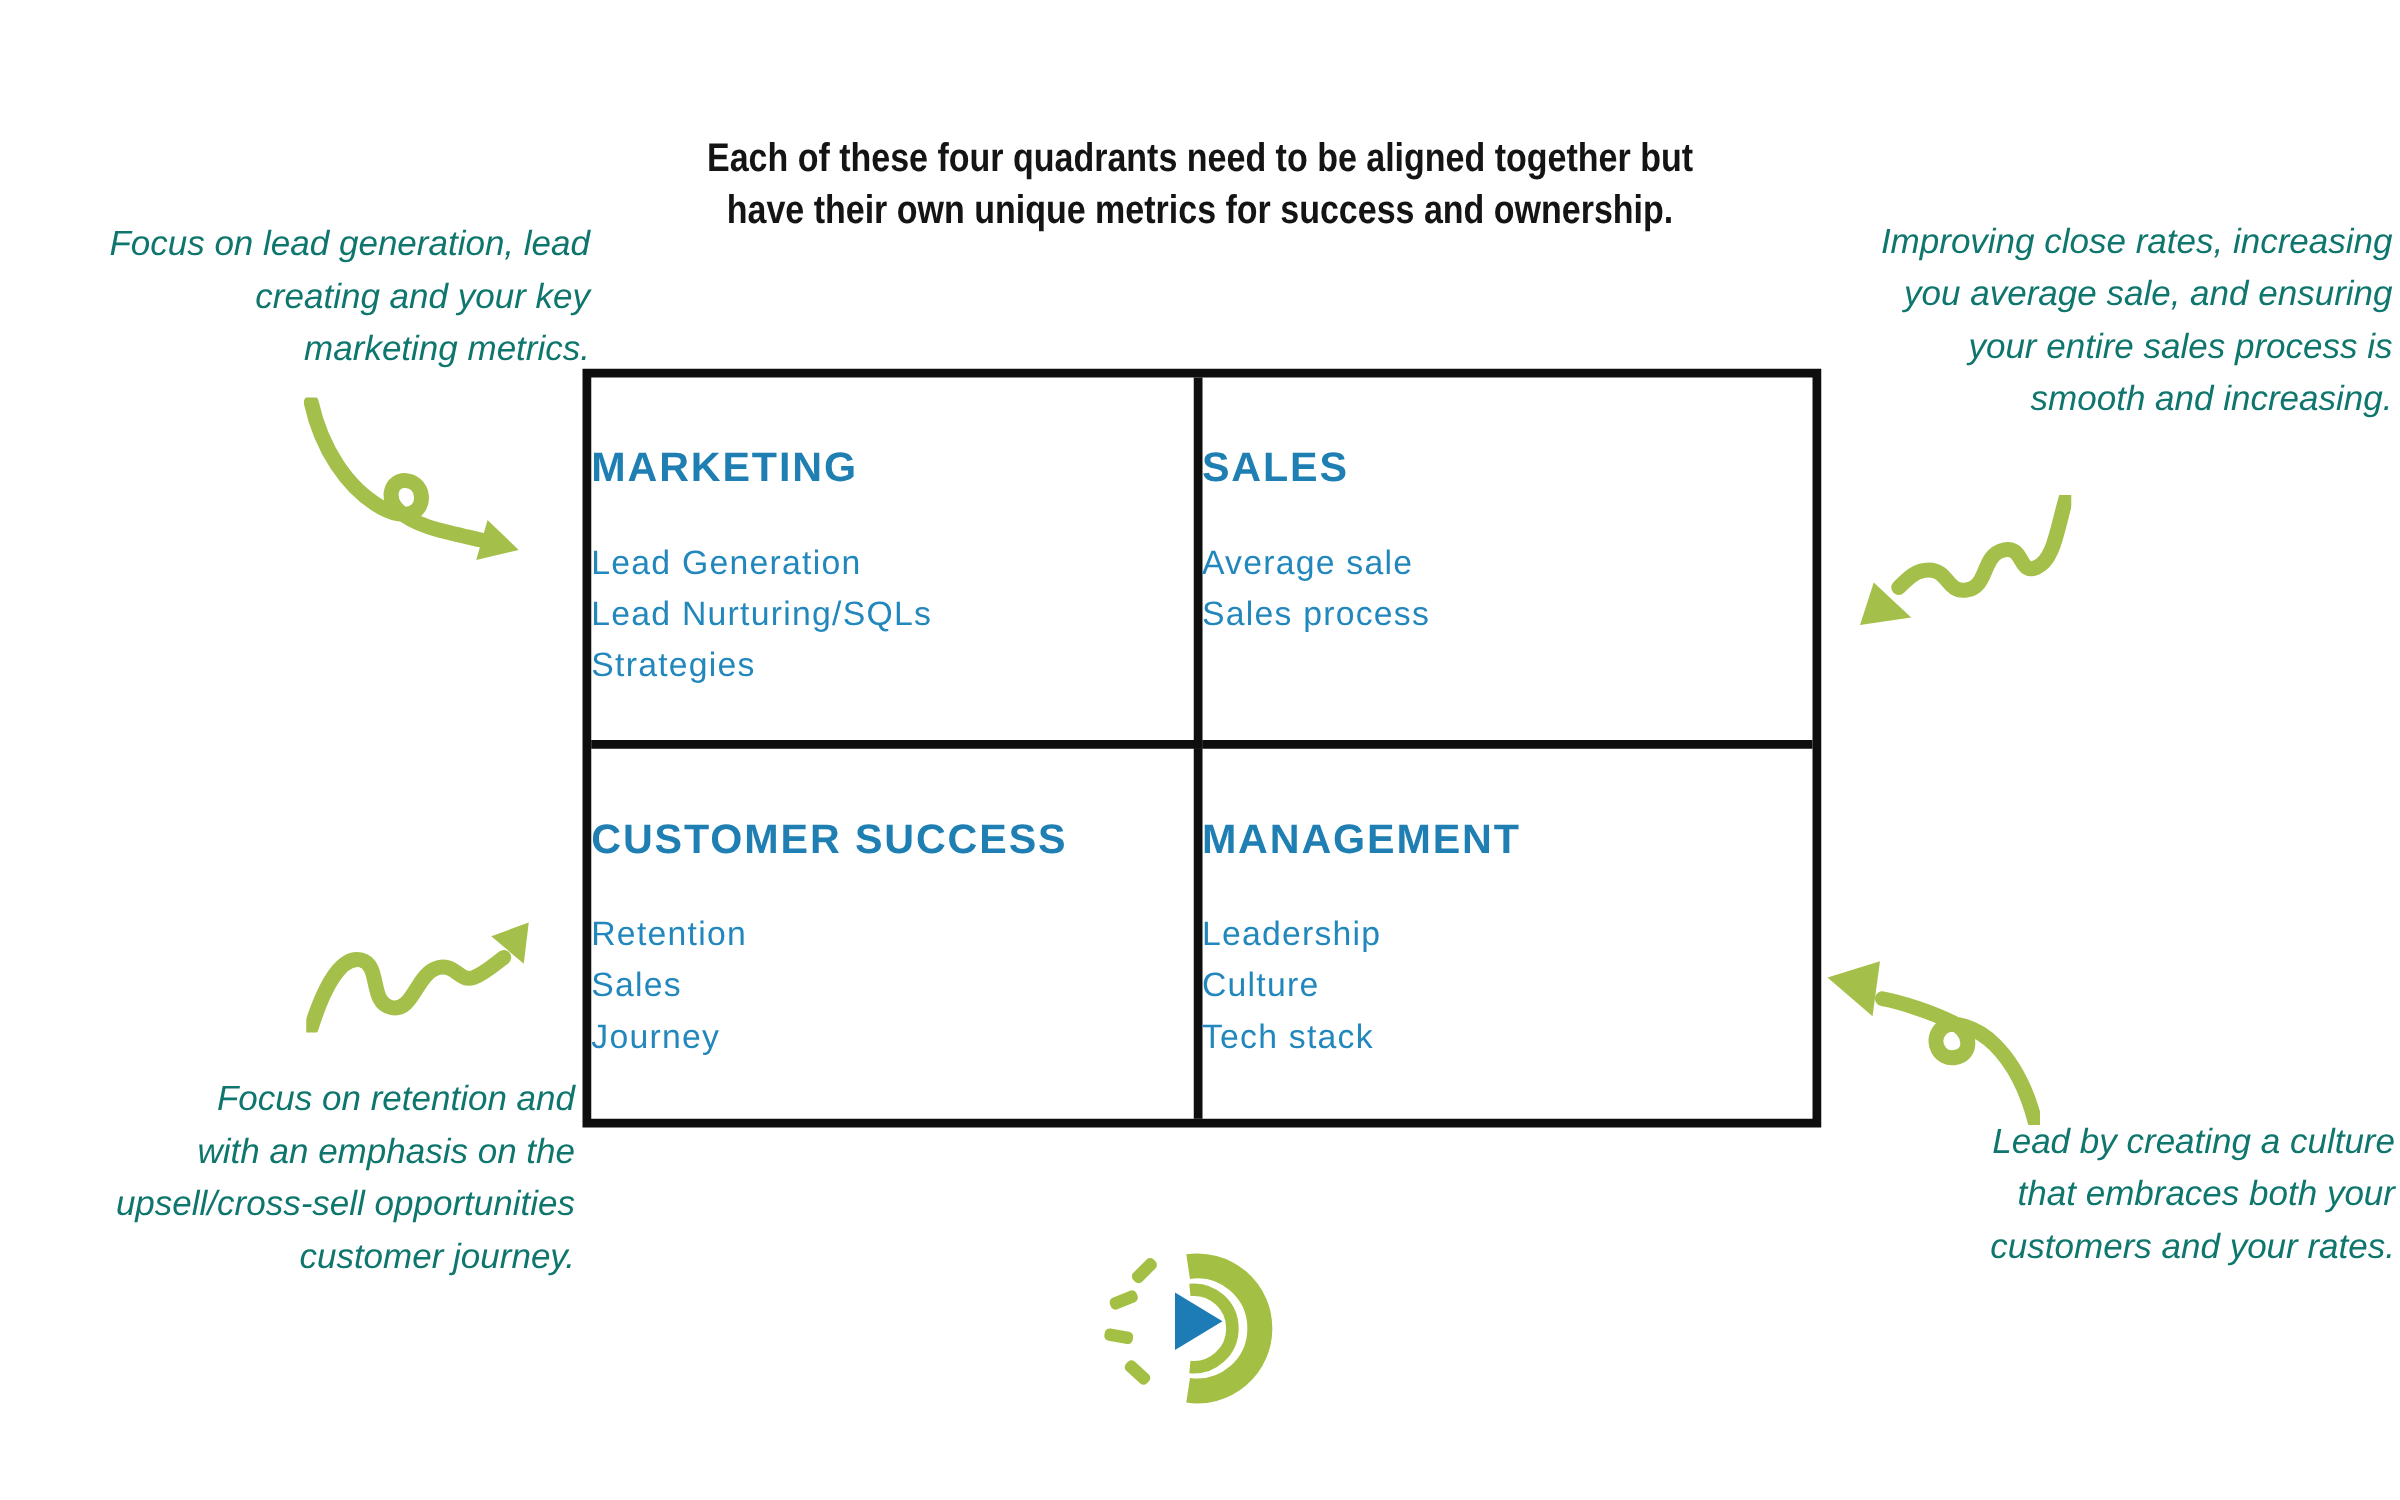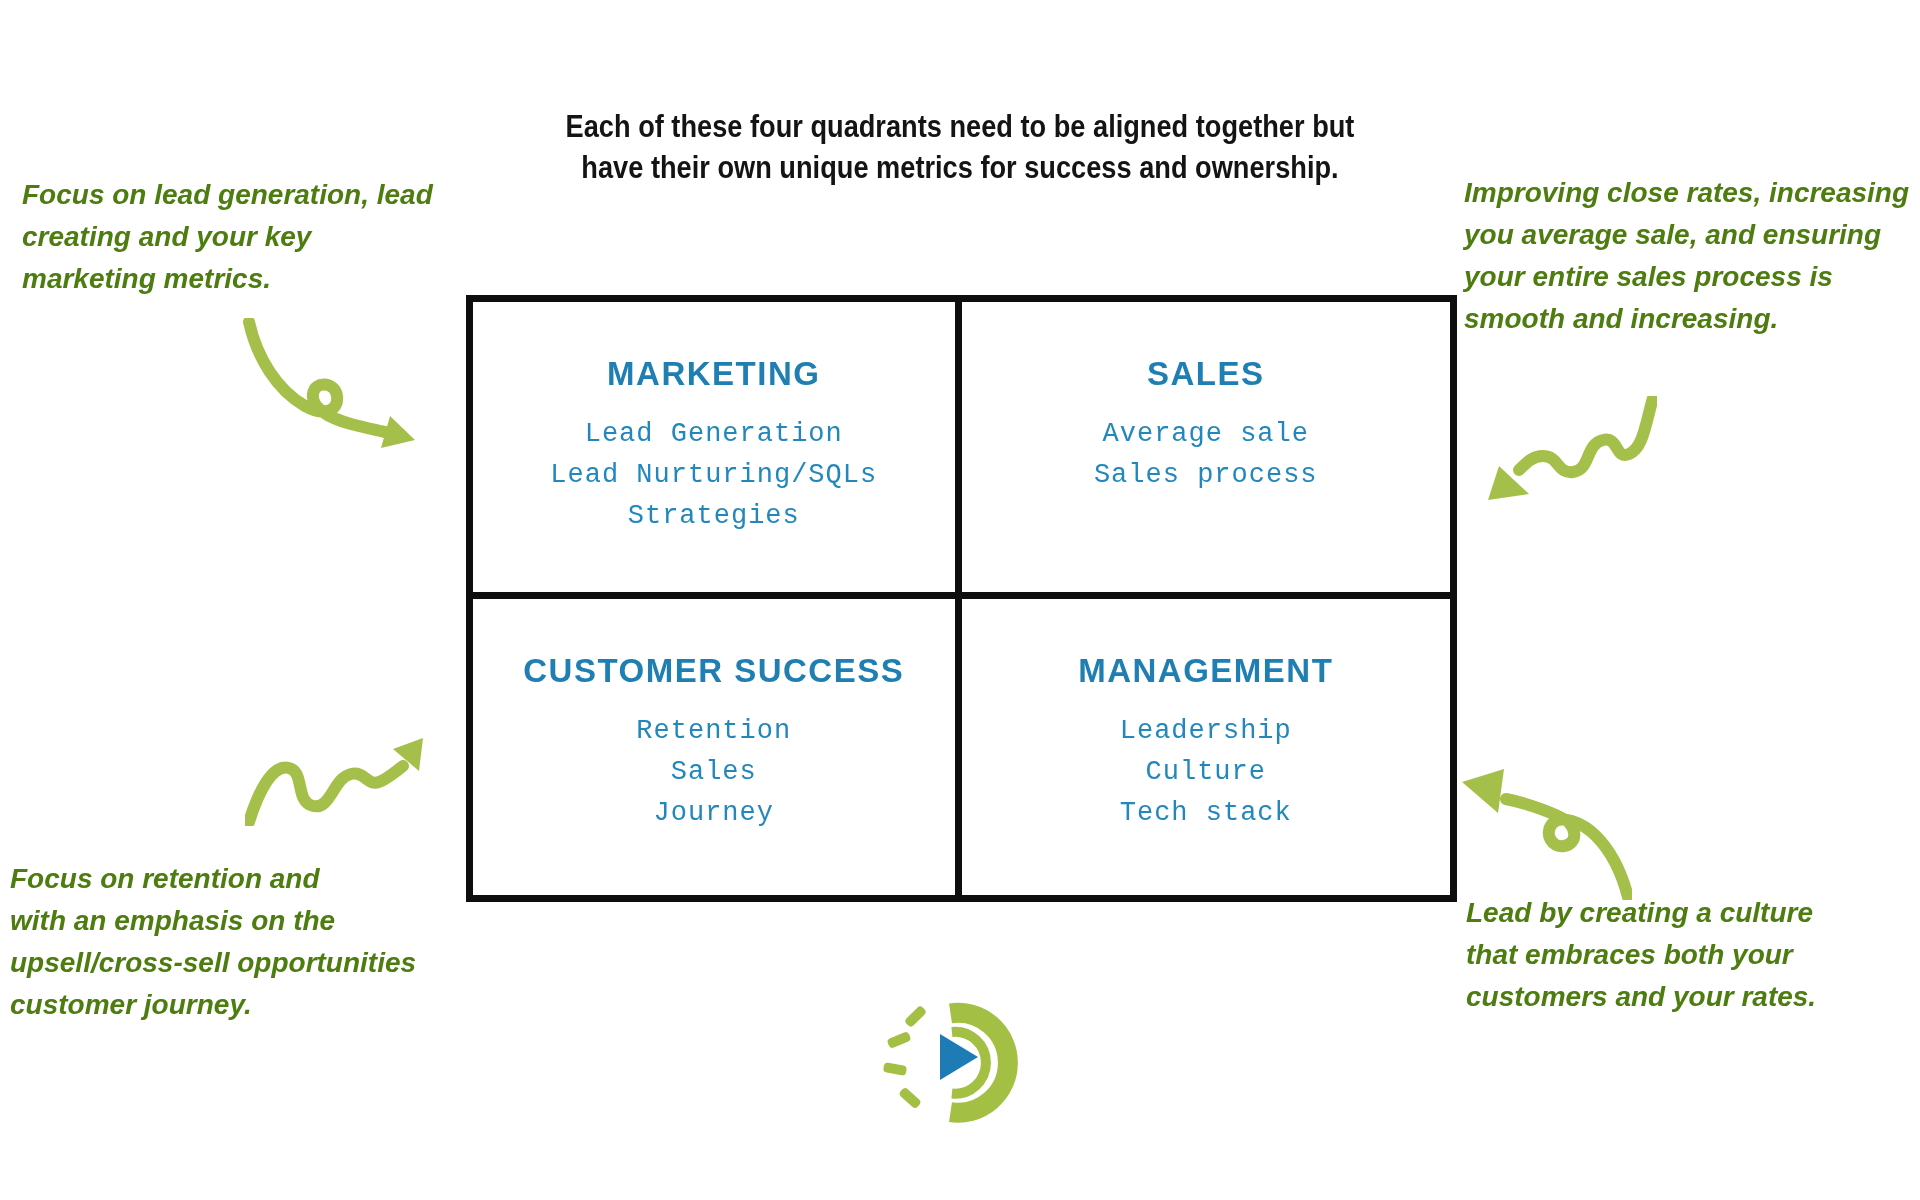--- a/index.html
+++ b/index.html
@@ -18,34 +18,34 @@
     letter-spacing:0px;
   }
 
   
   .grid{
     position:absolute;left:466px;top:295px;width:991px;height:607px;
     border:7px solid #0e0e0e;box-sizing:border-box;
     display:grid;grid-template-columns:1fr 1fr;grid-template-rows:1fr 1fr;
     background:#ffffff;
   }
-  .cell{box-sizing:border-box;text-align:center;padding-top:52px;}
+  .cell{box-sizing:border-box;text-align:left;padding-top:52px;}
   .cell.left{border-right:7px solid #0e0e0e;}
   .cell.top{border-bottom:7px solid #0e0e0e;}
   .q-heading{
     margin:0;font-size:33px;font-weight:700;letter-spacing:1.5px;
     color:#1f7fb3;line-height:40px;
   }
-  .q-items{margin-top:20px;font-size:27px;line-height:41px;letter-spacing:1px;color:#2287bc;font-family:Liberation Mono, monospace;}
+  .q-items{margin-top:36px;font-size:27px;line-height:41px;letter-spacing:1px;color:#2287bc;}
 
   
   .annotation{
-    position:absolute;width:450px;text-align:left;
-    font-style:italic;color:#4d7c0f;font-size:28px;line-height:42px;
-    font-weight:700;
+    position:absolute;width:450px;text-align:right;
+    font-style:italic;color:#0f766e;font-size:28px;line-height:42px;
+    font-weight:400;
   }
   .annotation div{white-space:nowrap;}
   .ann-tl{left:22px;top:174px;}
   .ann-tr{left:1464px;top:172px;}
   .ann-bl{left:10px;top:838px;margin-top:20px;}
   .ann-br{left:1466px;top:892px;}
 
   
   .arrow,.logo{position:absolute;}
   .arrow-1{left:243px;top:318px;}

